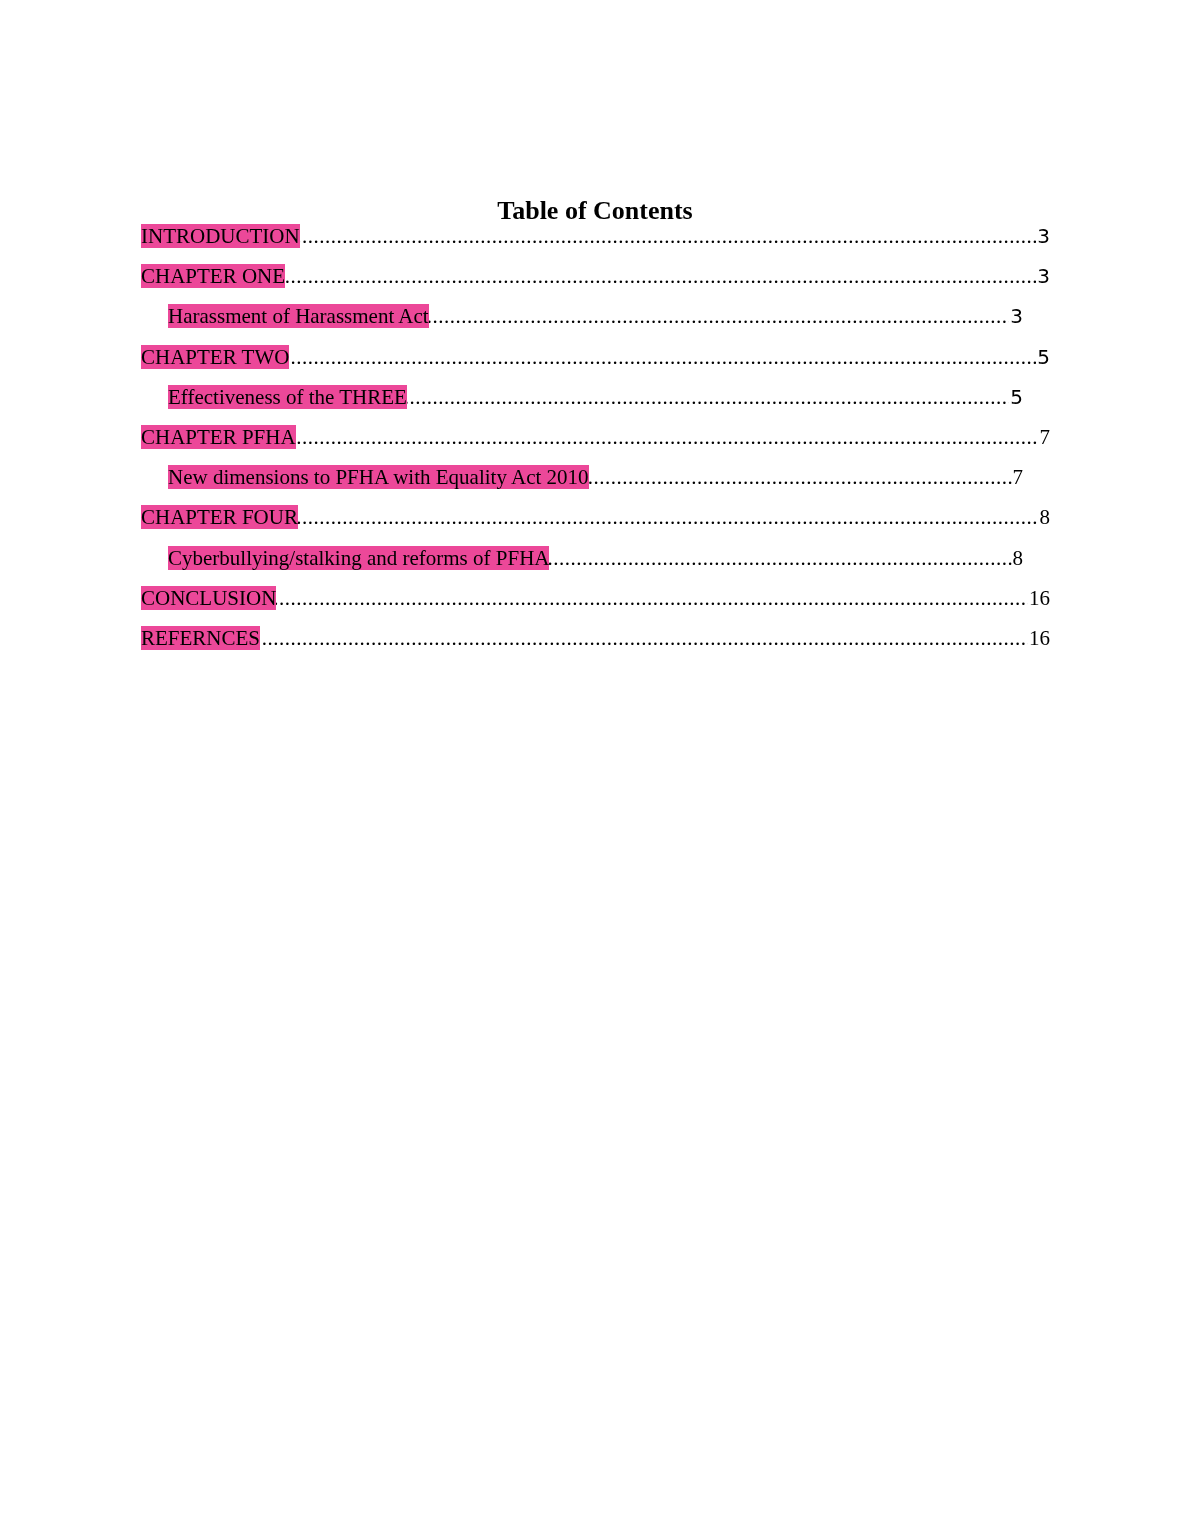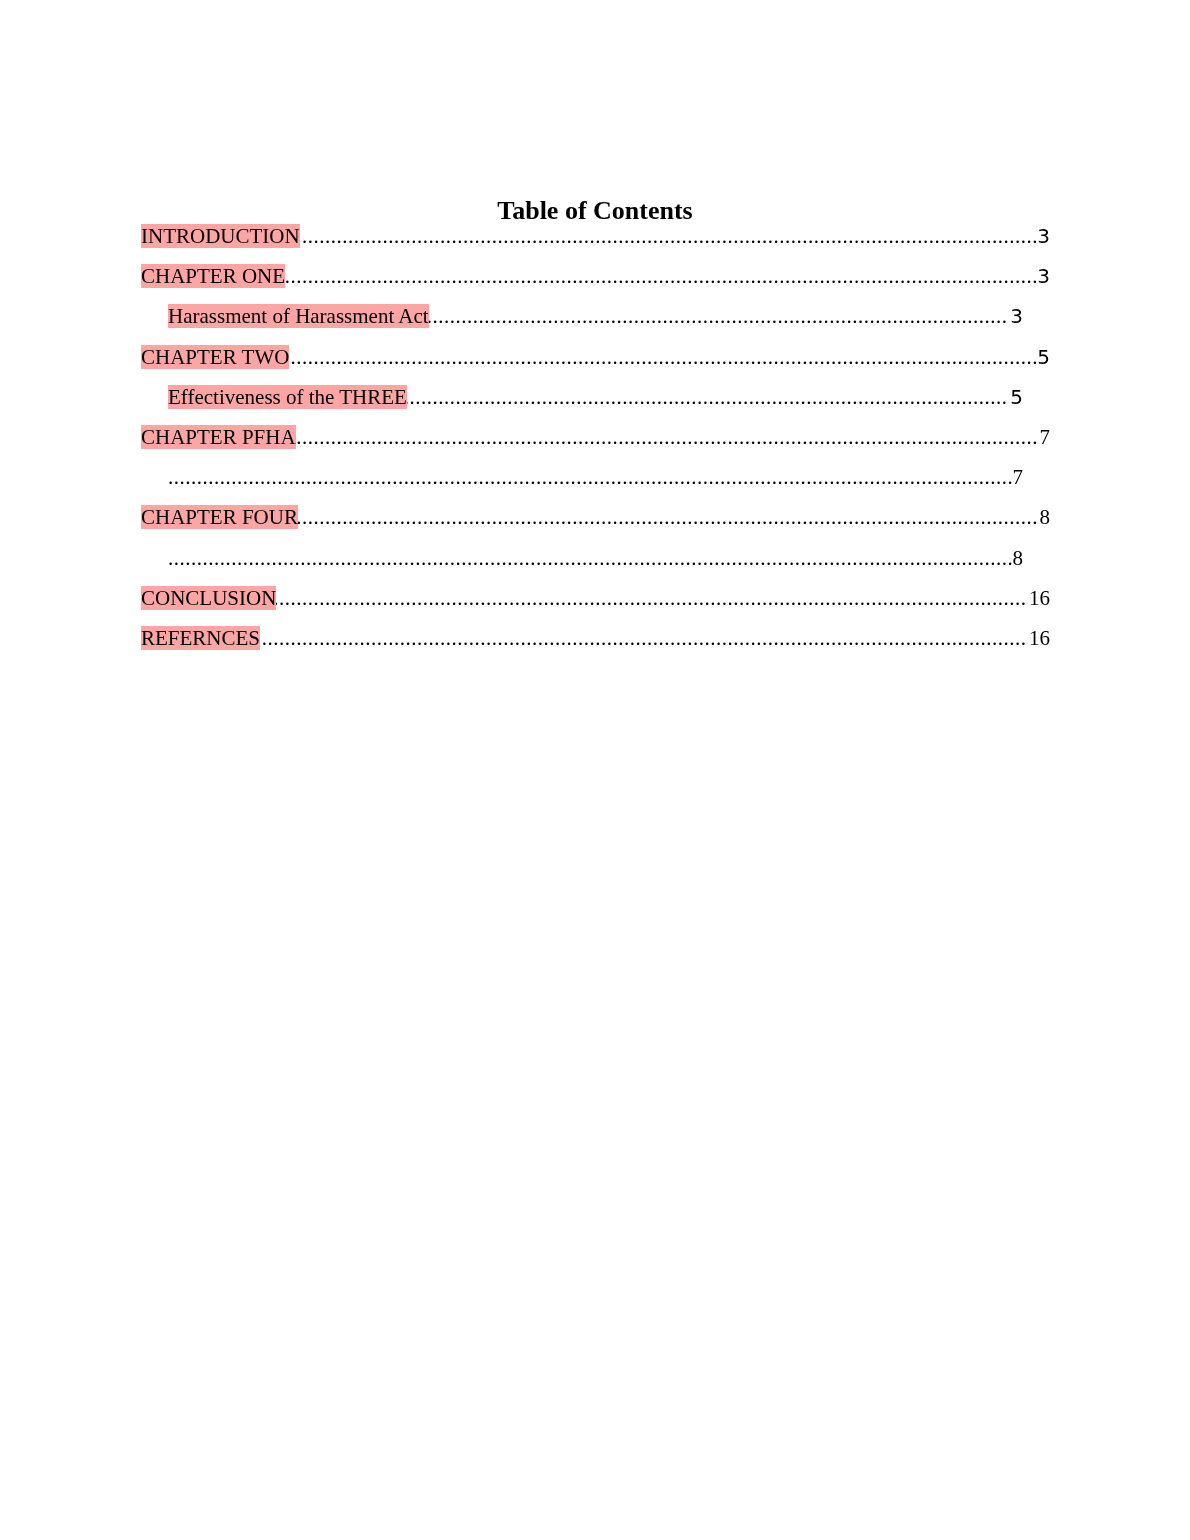--- a/index.html
+++ b/index.html
@@ -46,21 +46,21 @@
       line-height: 28px;
       white-space: nowrap;
       overflow: hidden;
     }
     .toc-row.level-2 {
       margin-left: 27px;
       width: 855px;
     }
     .toc-row .label {
       position: relative;
-      background: #fca5a5;
+      background: #ec4899;
       padding-right: 0;
       z-index: 1;
     }
     .toc-row .leader {
       position: absolute;
       left: 0;
       right: 0;
       top: 0;
       overflow: hidden;
       white-space: nowrap;
@@ -119,31 +119,33 @@
     </div>
 
     <div class="toc-row level-1">
       <span class="leader">........................................................................................................................................................................................................................................................................................................</span>
       <span class="label">CHAPTER PFHA</span>
       <span class="page-num">7</span>
     </div>
 
     <div class="toc-row level-2">
       <span class="leader">........................................................................................................................................................................................................................................................................................................</span>
+      <span class="label">New dimensions to PFHA with Equality Act 2010</span>
       <span class="page-num">7</span>
     </div>
 
     <div class="toc-row level-1">
       <span class="leader">........................................................................................................................................................................................................................................................................................................</span>
       <span class="label">CHAPTER FOUR</span>
       <span class="page-num">8</span>
     </div>
 
     <div class="toc-row level-2">
       <span class="leader">........................................................................................................................................................................................................................................................................................................</span>
+      <span class="label">Cyberbullying/stalking and reforms of PFHA</span>
       <span class="page-num">8</span>
     </div>
 
     <div class="toc-row level-1">
       <span class="leader">........................................................................................................................................................................................................................................................................................................</span>
       <span class="label">CONCLUSION</span>
       <span class="page-num">16</span>
     </div>
 
     <div class="toc-row level-1">

